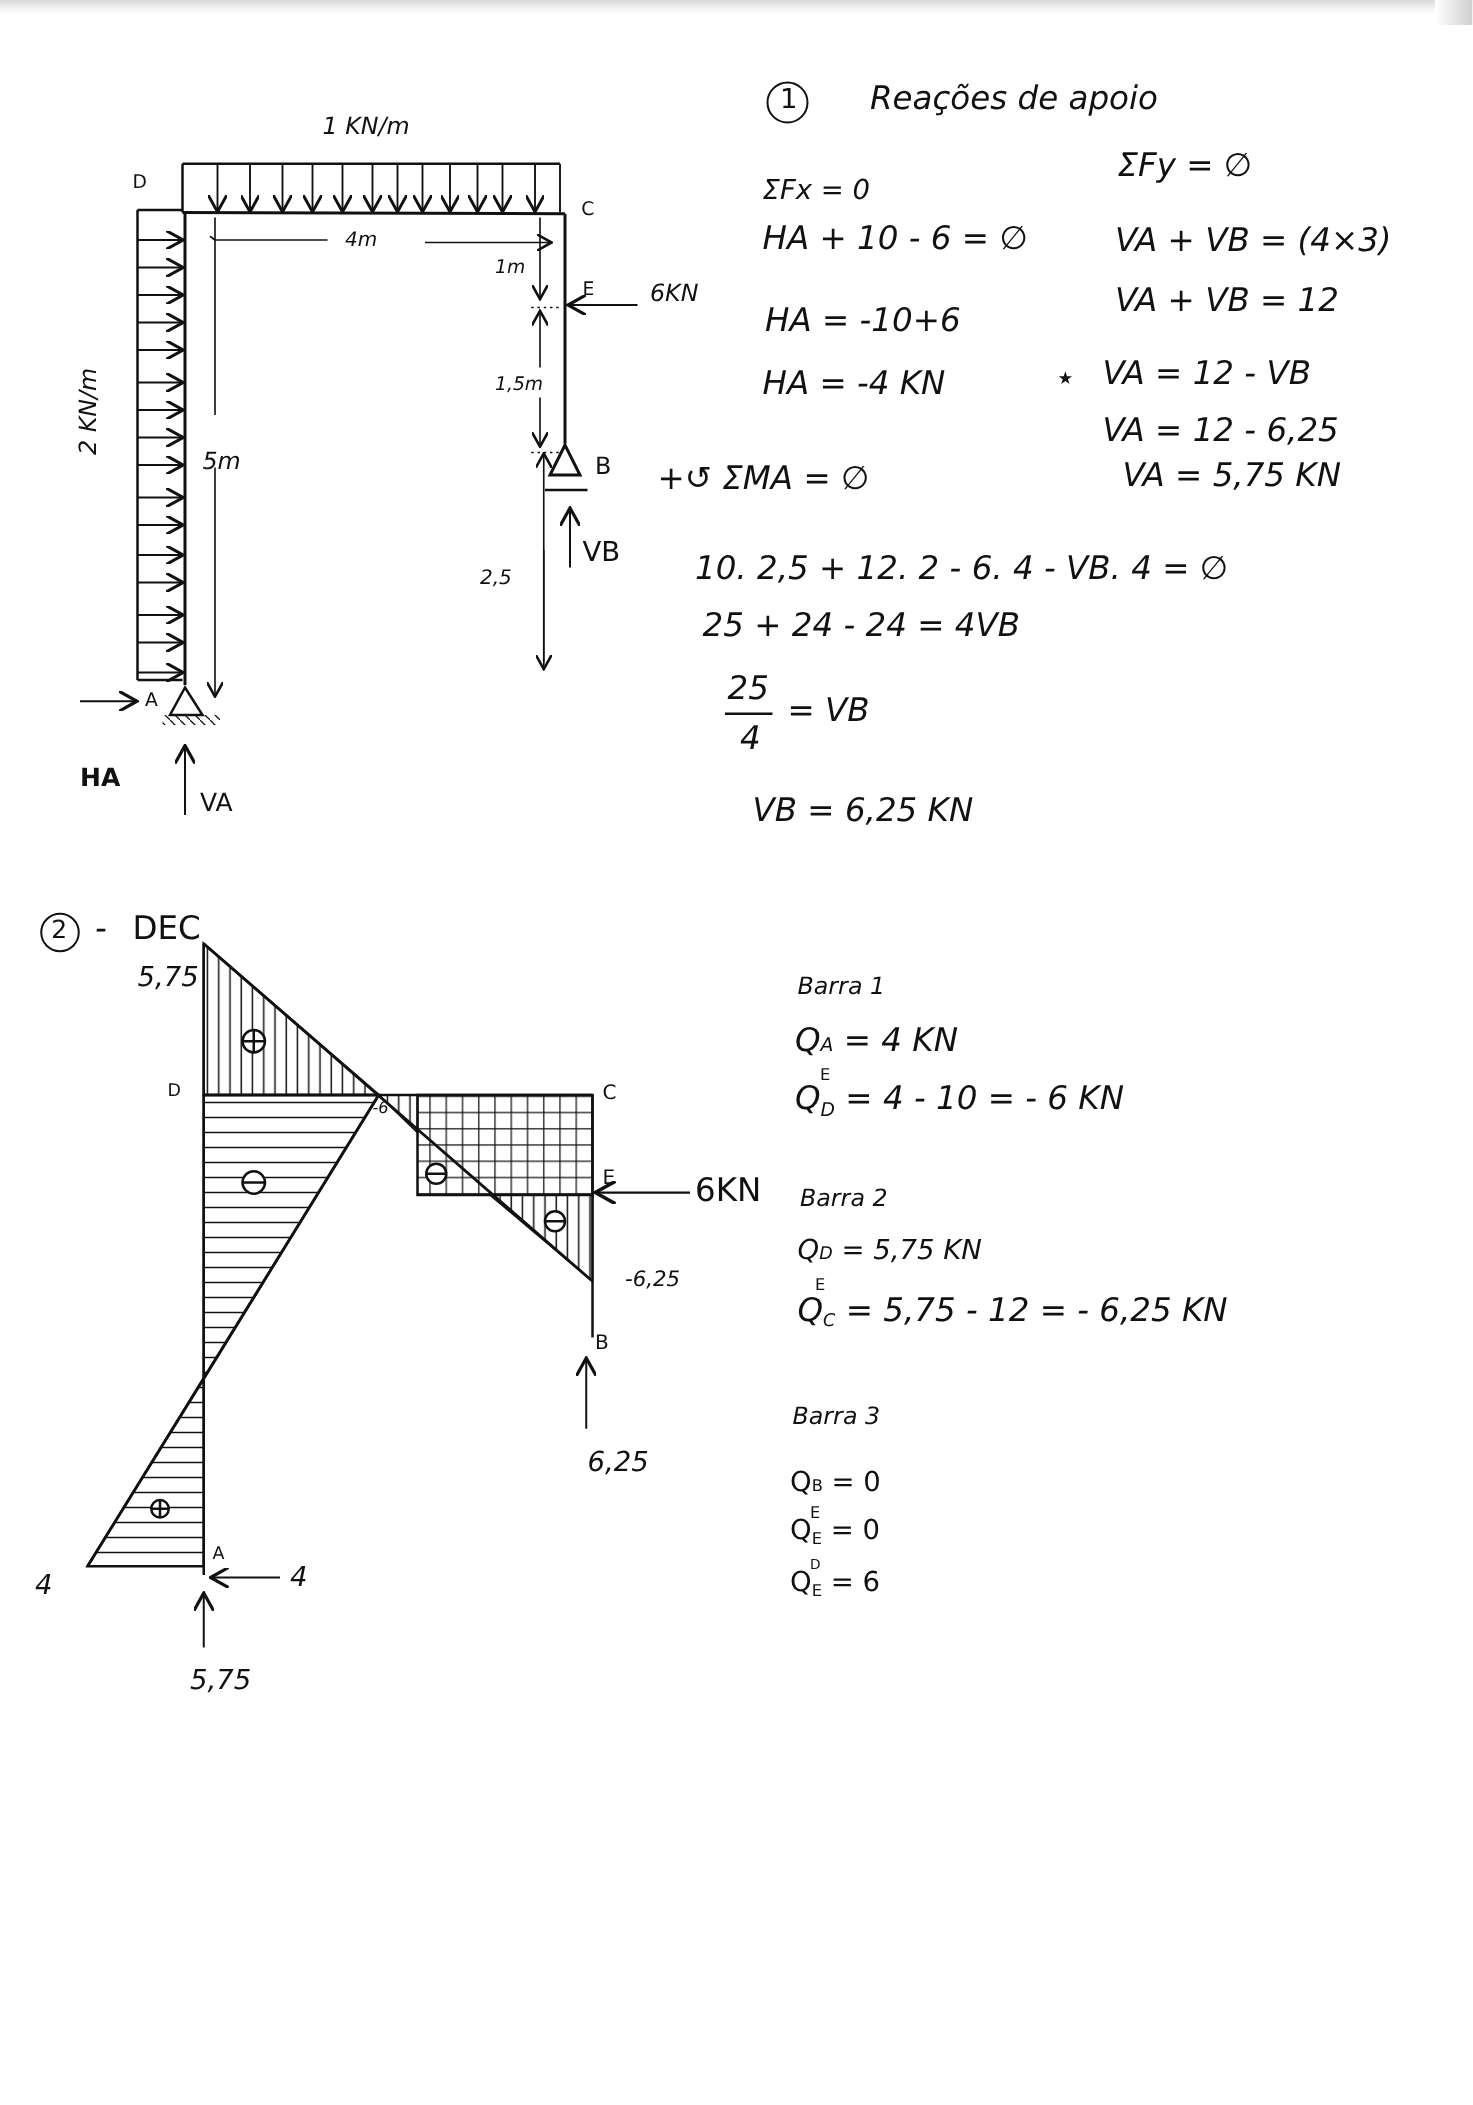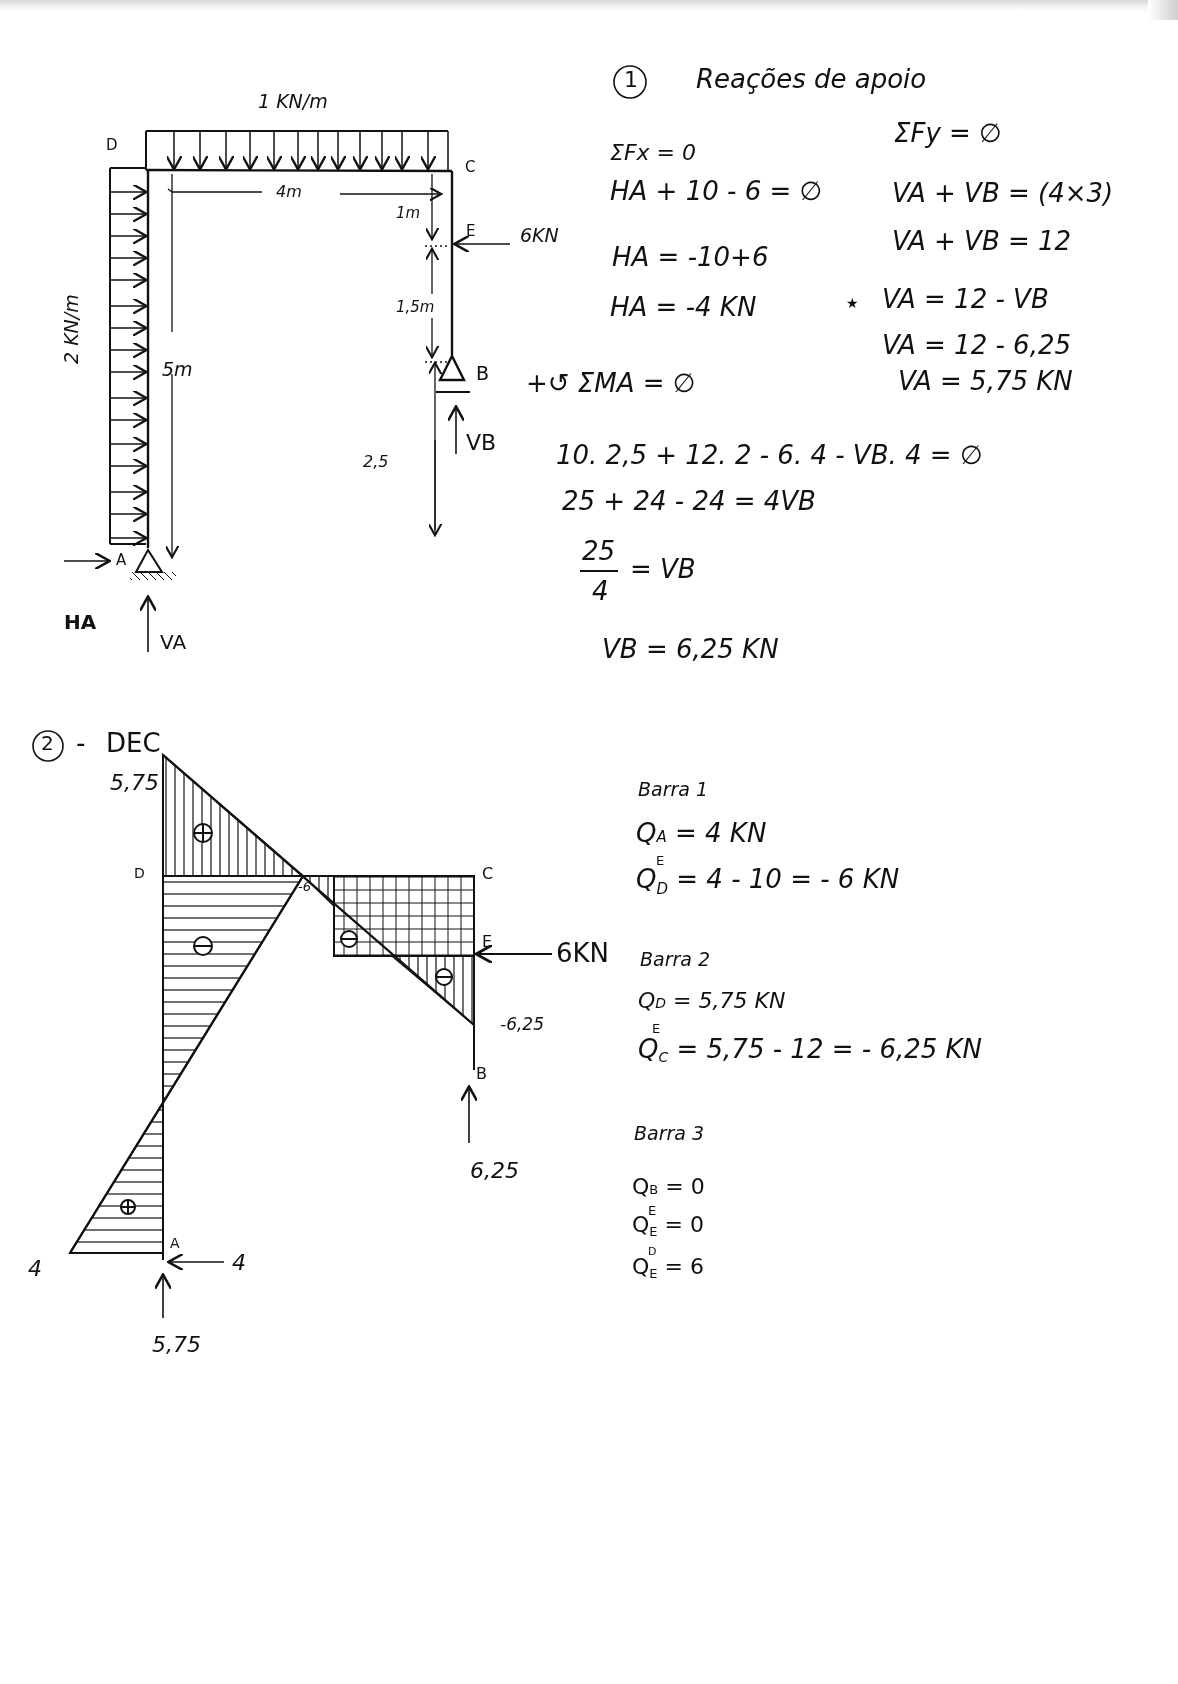--- a/index.html
+++ b/index.html
@@ -183,21 +183,21 @@
 
 <div class="txt sm" style="left:258px;top:92px;">1 KN/m</div>
 <div class="txt sm" style="left:106px;top:138px;font-style:normal;font-size:15px;">D</div>
 <div class="txt sm" style="left:465px;top:160px;font-style:normal;font-size:15px;">C</div>
 <div class="txt sm" style="left:466px;top:224px;font-style:normal;font-size:15px;">E</div>
 <div class="txt sm" style="left:520px;top:226px;">6KN</div>
 <div class="txt sm" style="left:276px;top:184px;font-size:16px;">4m</div>
 <div class="txt sm" style="left:396px;top:206px;font-size:15px;">1m</div>
 <div class="txt sm" style="left:396px;top:300px;font-size:15px;">1,5m</div>
 <div class="txt sm" style="left:162px;top:360px;text-align:center;">5m</div>
-<div class="txt sm" style="left:363px;top:454px;font-size:16px;">2,5</div>
+<div class="txt sm" style="left:384px;top:454px;font-size:16px;">2,5</div>
 <div class="txt sm" style="left:476px;top:364px;font-style:normal;">B</div>
 <div class="txt md" style="left:466px;top:432px;font-style:normal;">VB</div>
 <div class="txt sm" style="left:116px;top:553px;font-style:normal;font-size:15px;">A</div>
 <div class="txt md" style="left:64px;top:584px;font-style:normal;font-weight:bold;font-size:20px;margin-top:28px;">HA</div>
 <div class="txt md" style="left:160px;top:632px;font-style:normal;font-size:20px;">VA</div>
 <div class="txt sm" style="left:62px;top:364px;transform:rotate(-90deg);transform-origin:left top;">2 KN/m</div>
 
 <div class="txt lg" style="left:624px;top:69px;font-style:normal;font-size:22px;">1</div>
 <div class="txt lg" style="left:660px;top:66px;margin-left:36px;">Reações de apoio</div>
 

